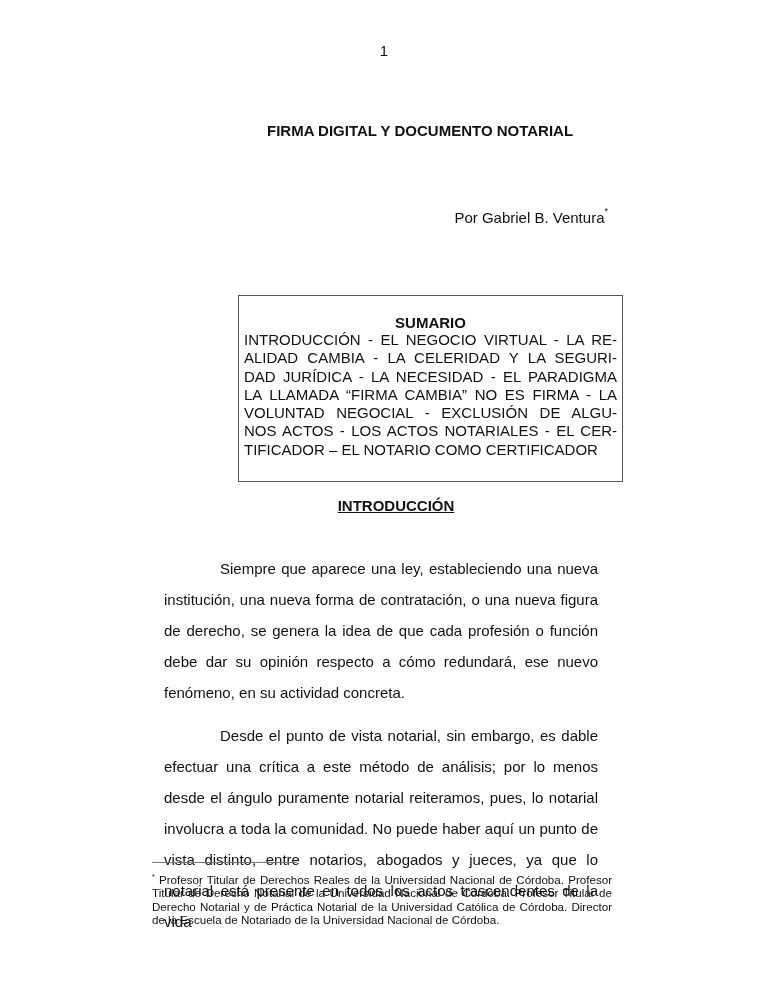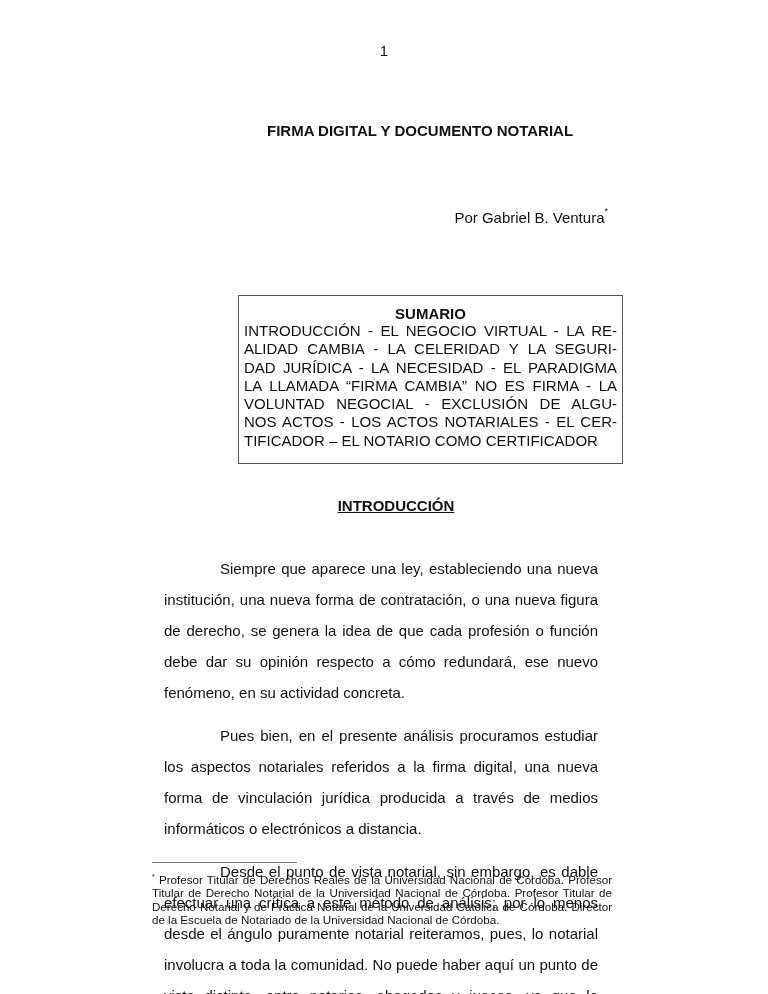--- a/index.html
+++ b/index.html
@@ -3,21 +3,21 @@
 <meta charset="utf-8">
 <style>
   html, body { margin: 0; padding: 0; background: #ffffff; }
   body { width: 768px; height: 994px; position: relative; overflow: hidden;
          font-family: "Liberation Sans", sans-serif; color: #111; }
   .page-number { position: absolute; top: 42px; left: 0; width: 768px; text-align: center; font-size: 15px; }
   .title { position: absolute; top: 122px; left: 267px; font-size: 15px; font-weight: bold; white-space: pre; }
   .author { position: absolute; top: 197px; right: 160px; font-size: 15px; margin-top: 12px; }
   .author sup { font-size: 9px; vertical-align: top; position: relative; top: -3px; }
   .summary-box { position: absolute; top: 295px; left: 238px; width: 373px; height: 151px;
-                 border: 1px solid #555; padding: 8px 5px; box-sizing: content-box; }
+                 border: 1px solid #555; padding: 17px 5px; box-sizing: content-box; }
   .summary-title { text-align: center; font-weight: bold; font-size: 15px; line-height: 17px; margin-top: 1px; }
   .summary-text { font-size: 15px; line-height: 18.3px; text-align: justify; text-align-last: justify; }
   .summary-text .last { text-align-last: left; }
   .section-heading { position: absolute; top: 497px; left: 12px; width: 768px; text-align: center; font-size: 15px; font-weight: bold; text-decoration: underline; }
   .body-text { position: absolute; top: 541px; left: 152px; width: 458px; font-size: 15px; line-height: 31px; }
   .body-text p { margin: 12px; text-align: justify; text-indent: 56px; }
   .footnote-rule { position: absolute; top: 862px; left: 152px; width: 145px; border-top: 1px solid #777; }
   .footnote { position: absolute; top: 870px; left: 152px; width: 460px; font-size: 11.6px; line-height: 13.4px; text-align: justify; }
   .footnote sup { font-size: 7px; }
 </style>
@@ -40,19 +40,18 @@
     <div>VOLUNTAD NEGOCIAL - EXCLUSIÓN DE ALGU-</div>
     <div>NOS ACTOS - LOS ACTOS NOTARIALES - EL CER-</div>
     <div class="last">TIFICADOR – EL NOTARIO COMO CERTIFICADOR</div>
   </div>
 </div>
 
 <div class="section-heading">INTRODUCCIÓN</div>
 
 <div class="body-text">
   <p>Siempre que aparece una ley, estableciendo una nueva institución, una nueva forma de contratación, o una nueva figura de derecho, se genera la idea de que cada profesión o función debe dar su opinión respecto a cómo redundará, ese nuevo fenómeno, en su actividad concreta.</p>
-  <p>Pues bien, en el presente análisis procuramos estudiar los aspectos notariales referidos a la firma digital, una nueva forma de vinculación jurídica producida a través de medios informáticos o electrónicos a distancia.</p>
   <p style="text-align-last: justify;">Desde el punto de vista notarial, sin embargo, es dable efectuar una crítica a este método de análisis; por lo menos desde el ángulo puramente notarial reiteramos, pues, lo notarial involucra a toda la comunidad. No puede haber aquí un punto de vista distinto, entre notarios, abogados y jueces, ya que lo notarial está presente en todos los actos trascendentes de la vida</p>
 </div>
 
 <div class="footnote-rule"></div>
 
 <div class="footnote"><sup>*</sup><span> Profesor Titular de Derechos Reales de la Universidad Nacional de Córdoba. Profesor Titular de Derecho Notarial de la Universidad Nacional de Córdoba. Profesor Titular de Derecho Notarial y de Práctica Notarial de la Universidad Católica de Córdoba. Director de la Escuela de Notariado de la Universidad Nacional de Córdoba.</span></div>
 
 </body></html>

